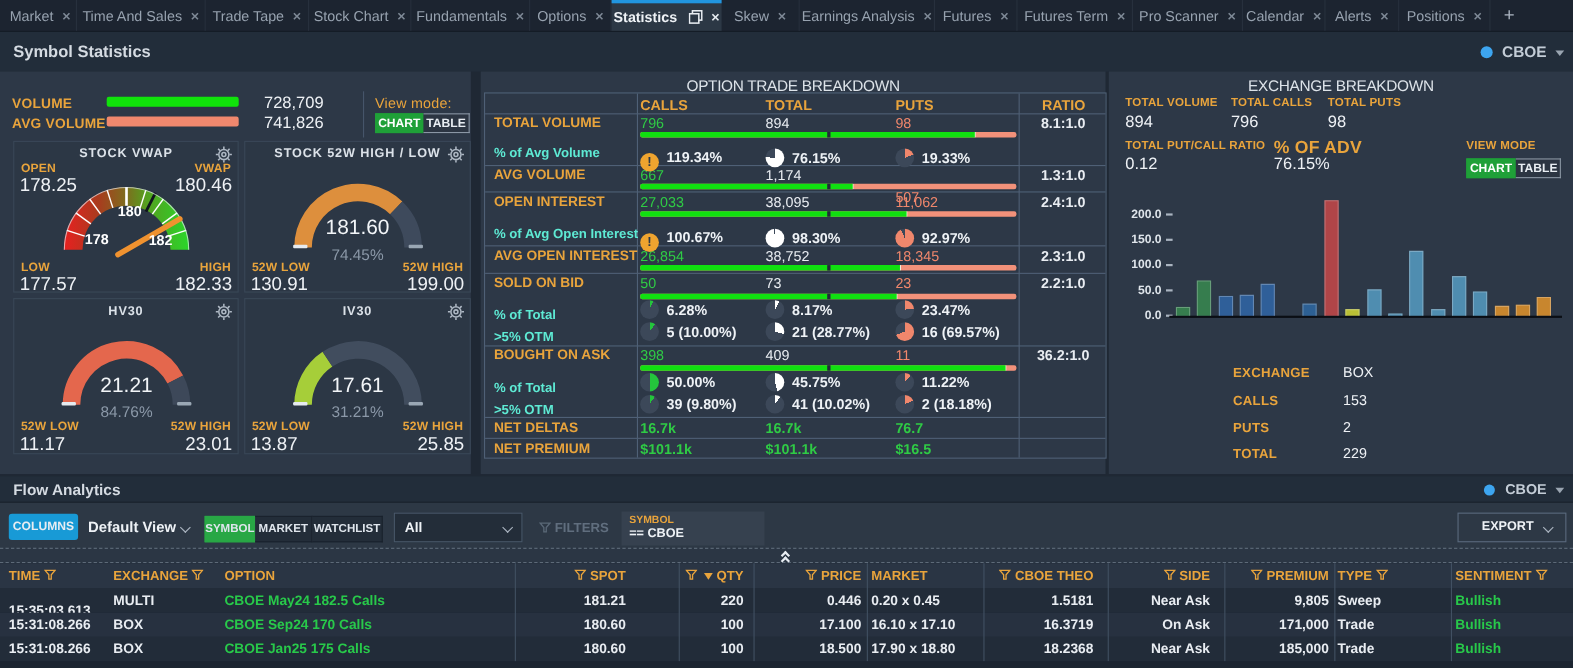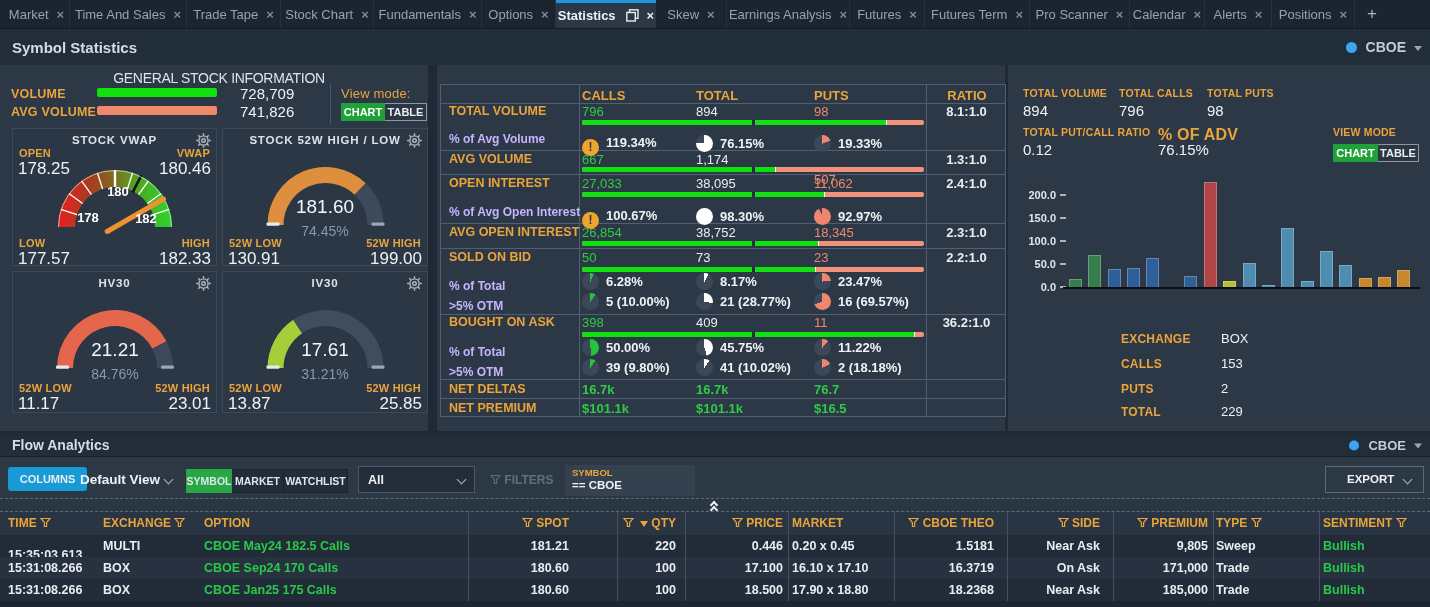--- a/index.html
+++ b/index.html
@@ -27,21 +27,21 @@
 .gl{font-size:13px;font-weight:700;fill:#ffffff;}
 .gval{font-size:19px;fill:#f2f5f8;}
 .gpct{font-size:14px;fill:#8b98a8;}
 .lab{position:absolute;font-size:11px;color:#e9a43c;font-weight:700;letter-spacing:0.2px;}
 .val{position:absolute;font-size:17px;color:#eef1f5;}
 
 .mt{position:absolute;border:1px solid #4f6076;}
 .mt .hline{position:absolute;left:0;width:100%;height:1px;background:#4f6076;}
 .mt .vline{position:absolute;top:0;height:100%;width:1px;background:#4f6076;}
 .mtxt{position:absolute;font-size:13px;white-space:nowrap;}
-.g{color:#2fcb45;} .w{color:#e9edf2;} .s{color:#f0876c;} .sub{color:#c4b5fd;font-weight:700;font-size:12px!important;} .o{color:#e9a43c;font-weight:700;}
+.g{color:#2fcb45;} .w{color:#e9edf2;} .s{color:#f0876c;} .sub{color:#5eead4;font-weight:700;font-size:12px!important;} .o{color:#e9a43c;font-weight:700;}
 .bar{position:absolute;height:5px;background:#f2917a;border-radius:2px;}
 .bar .gr{position:absolute;left:0;top:0;height:100%;background:#10e010;border-radius:2px 0 0 2px;border-right:1.5px solid #fff;}
 .bar .mk{position:absolute;top:0;width:2.5px;height:100%;background:#222b38;}
 .pie{display:inline-block;border-radius:50%;vertical-align:-4px;margin-right:7px;}
 .warn{display:inline-block;width:17px;height:17px;border-radius:50%;background:#efa42f;color:#2d3847;font-weight:700;font-size:12px;text-align:center;line-height:17px;vertical-align:-4px;margin-right:7px;}
 .prow{position:absolute;font-size:13px;font-weight:700;color:#eef2f6;white-space:nowrap;}
 
 .vbtn{position:absolute;display:flex;font-size:11px;font-weight:700;}
 .vbtn .c{background:#1fa038;color:#fff;display:flex;align-items:center;justify-content:center;border:1px solid #1fa038;}
 .vbtn .t{background:#2c3542;color:#e8edf2;display:flex;align-items:center;justify-content:center;border:1px solid #8b97a5;border-left:none;}
@@ -81,21 +81,20 @@
       <div class="tab" style="width:75px">Calendar<span class="x">×</span></div>
       <div class="tab" style="width:67px">Alerts<span class="x">×</span></div>
       <div class="tab" style="width:83px">Positions<span class="x">×</span></div>
       <div class="plus">+</div>
     </div>
     <div class="sechdr" style="top:29px;height:36px;">
       <span class="t">Symbol Statistics</span>
       <span class="cboe"><span class="dot"></span>CBOE<span class="caret"></span></span>
     </div>
     <div class="panel" style="left:0;top:65px;width:428px;height:366px;">
-      <div class="ptitle" style="top:5px;left:5px;">GENERAL STOCK INFORMATION</div>
       <div class="lab" style="left:11px;top:22px;font-size:12.5px;">VOLUME</div>
       <div class="lab" style="left:11px;top:40px;font-size:12.5px;">AVG VOLUME</div>
       <div class="abs" style="left:97px;top:23px;width:120px;height:9px;background:#10e20b;border-radius:2px;"></div>
       <div class="abs" style="left:97px;top:41px;width:120px;height:9px;background:#f0886e;border-radius:2px;"></div>
       <div class="abs" style="left:240px;top:20px;font-size:15px;color:#eef1f5;">728,709</div>
       <div class="abs" style="left:240px;top:38px;font-size:15px;color:#eef1f5;">741,826</div>
       <div class="abs" style="left:330px;top:18px;width:1px;height:42px;background:#46556a;"></div>
       <div class="lab" style="left:341px;top:21px;font-size:13px;font-weight:400;">View mode:</div>
       <div class="vbtn" style="left:341px;top:38px;height:18px;">
         <div class="c" style="width:44px;">CHART</div>
@@ -209,20 +208,21 @@
 <linearGradient id="vwgrad" x1="0" y1="0" x2="1" y2="0">
 <stop offset="0" stop-color="#e82020"></stop>
           <stop offset="0.28" stop-color="#a83c1e"></stop>
 <stop offset="0.5" stop-color="#7d6e1e"></stop>
           <stop offset="0.66" stop-color="#55a020"></stop>
 <stop offset="1" stop-color="#2ad62a"></stop>
         </linearGradient>
       </defs>
     </svg>
     <div class="panel" style="left:437px;top:65px;width:568px;height:366px;">
+      <div class="ptitle" style="top:5px;">OPTION TRADE BREAKDOWN</div>
       <div class="mt" style="left:3px;top:19px;width:566px;height:333px;">
         <div class="vline" style="left:138px;"></div>
         <div class="vline" style="left:485px;"></div>
         <div class="hline" style="top:18px;"></div>
         <div class="hline" style="top:65px;"></div>
         <div class="hline" style="top:89px;"></div>
         <div class="hline" style="top:138px;"></div>
         <div class="hline" style="top:163px;"></div>
         <div class="hline" style="top:229px;"></div>
         <div class="hline" style="top:294px;"></div>
@@ -313,20 +313,21 @@
         <div class="prow" style="left:373px;top:208px;"><span class="pie" style="width:17px;height:17px;background:conic-gradient(#f0876c 0deg 250deg, #3c4859 250deg 360deg)"></span>16 (69.57%)</div>
         <div class="prow" style="left:141px;top:254px;"><span class="pie" style="width:17px;height:17px;background:conic-gradient(#24c43c 0deg 180deg, #3c4859 180deg 360deg)"></span>50.00%</div>
         <div class="prow" style="left:255px;top:254px;"><span class="pie" style="width:17px;height:17px;background:conic-gradient(#ffffff 0deg 165deg, #3c4859 165deg 360deg)"></span>45.75%</div>
         <div class="prow" style="left:373px;top:254px;"><span class="pie" style="width:17px;height:17px;background:conic-gradient(#f0876c 0deg 40deg, #3c4859 40deg 360deg)"></span>11.22%</div>
         <div class="prow" style="left:141px;top:274px;"><span class="pie" style="width:17px;height:17px;background:conic-gradient(#24c43c 0deg 35deg, #3c4859 35deg 360deg)"></span>39 (9.80%)</div>
         <div class="prow" style="left:255px;top:274px;"><span class="pie" style="width:17px;height:17px;background:conic-gradient(#ffffff 0deg 36deg, #3c4859 36deg 360deg)"></span>41 (10.02%)</div>
         <div class="prow" style="left:373px;top:274px;"><span class="pie" style="width:17px;height:17px;background:conic-gradient(#f0876c 0deg 65deg, #3c4859 65deg 360deg)"></span>2 (18.18%)</div>
       </div>
     </div>
     <div class="panel" style="left:1008px;top:65px;width:422px;height:366px;">
+      <div class="ptitle" style="top:5px;">EXCHANGE BREAKDOWN</div>
       <div class="lab" style="left:15px;top:22px;font-size:10.5px;">TOTAL VOLUME</div>
       <div class="lab" style="left:111px;top:22px;font-size:10.5px;">TOTAL CALLS</div>
       <div class="lab" style="left:199px;top:22px;font-size:10.5px;">TOTAL PUTS</div>
       <div class="abs" style="left:15px;top:37px;font-size:15px;color:#eef1f5;">894</div>
       <div class="abs" style="left:111px;top:37px;font-size:15px;color:#eef1f5;">796</div>
       <div class="abs" style="left:199px;top:37px;font-size:15px;color:#eef1f5;">98</div>
       <div class="lab" style="left:15px;top:61px;font-size:10.5px;">TOTAL PUT/CALL RATIO</div>
       <div class="lab" style="left:150px;top:61px;font-size:16px;">% OF ADV</div>
       <div class="lab" style="left:325px;top:61px;font-size:10.5px;">VIEW MODE</div>
       <div class="abs" style="left:15px;top:76px;font-size:15px;color:#eef1f5;">0.12</div>
@@ -370,21 +371,21 @@
       <div class="lab" style="left:113px;top:317px;font-size:12px;">PUTS</div>
       <div class="abs" style="left:213px;top:316px;font-size:13px;color:#eef1f5;">2</div>
       <div class="lab" style="left:113px;top:340px;font-size:12px;">TOTAL</div>
       <div class="abs" style="left:213px;top:339px;font-size:13px;color:#eef1f5;">229</div>
     </div>
     <div class="sechdr" style="top:433px;height:23px;font-size:14px;">
       <span class="t">Flow Analytics</span>
       <span class="cboe" style="font-size:13px;"><span class="dot" style="width:10px;height:10px;"></span>CBOE<span class="caret"></span></span>
     </div>
     <div class="fa-toolbar" style="top:456px;height:43px;">
-      <div class="btn" style="left:8px;top:10px;width:79px;height:24px;background:#189ad6;border-radius:3px;">COLUMNS</div>
+      <div class="btn" style="left:8px;top:10px;width:63px;height:24px;background:#189ad6;border-radius:3px;">COLUMNS</div>
       <div class="abs" style="left:80px;top:15px;font-size:13.5px;font-weight:700;color:#eef2f6;">Default View</div>
       <span class="chev" style="position:absolute;left:165px;top:19px;"></span>
       <div class="ftab" style="left:186px;top:12px;">
         <div style="background:#28a745;border-color:#28a745;width:46px;padding:0;">SYMBOL</div>
         <div style="width:52px;padding:0;">MARKET</div>
         <div style="width:64px;padding:0;">WATCHLIST</div>
       </div>
       <div class="abs" style="left:358px;top:9px;width:117px;height:27px;background:#232d39;border:1px solid #49586a;"></div>
       <div class="abs" style="left:368px;top:16px;font-size:12.5px;font-weight:700;color:#eef2f6;">All</div>
       <span class="chev" style="position:absolute;left:458px;top:19px;"></span>

